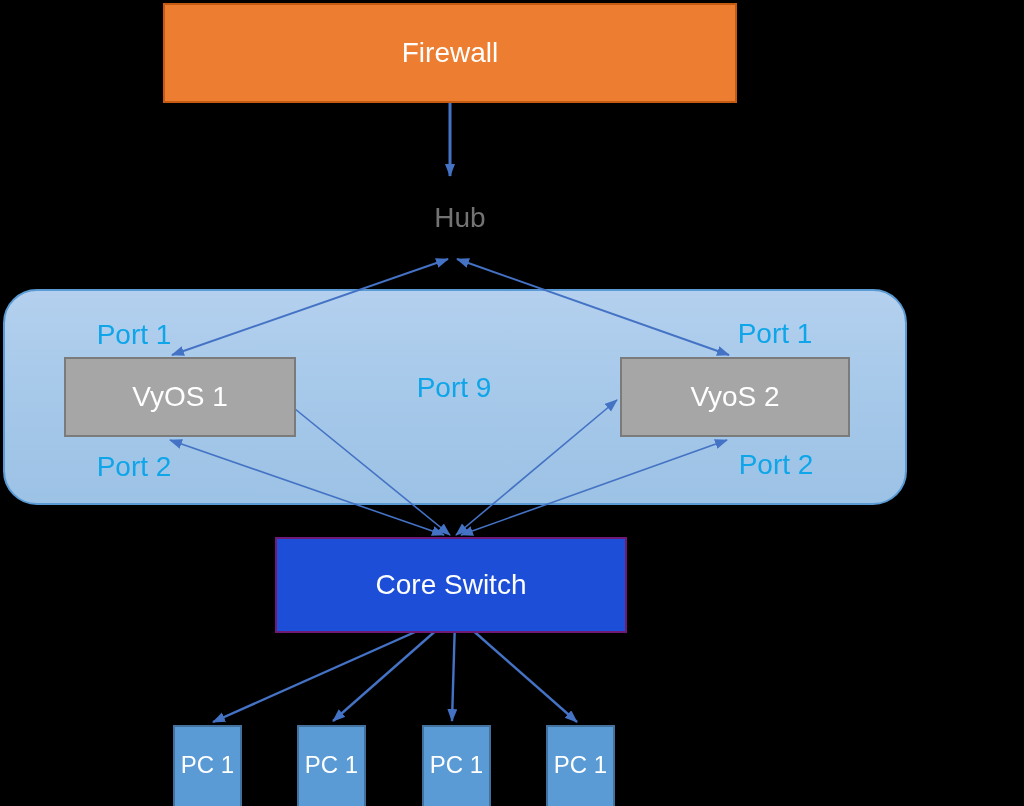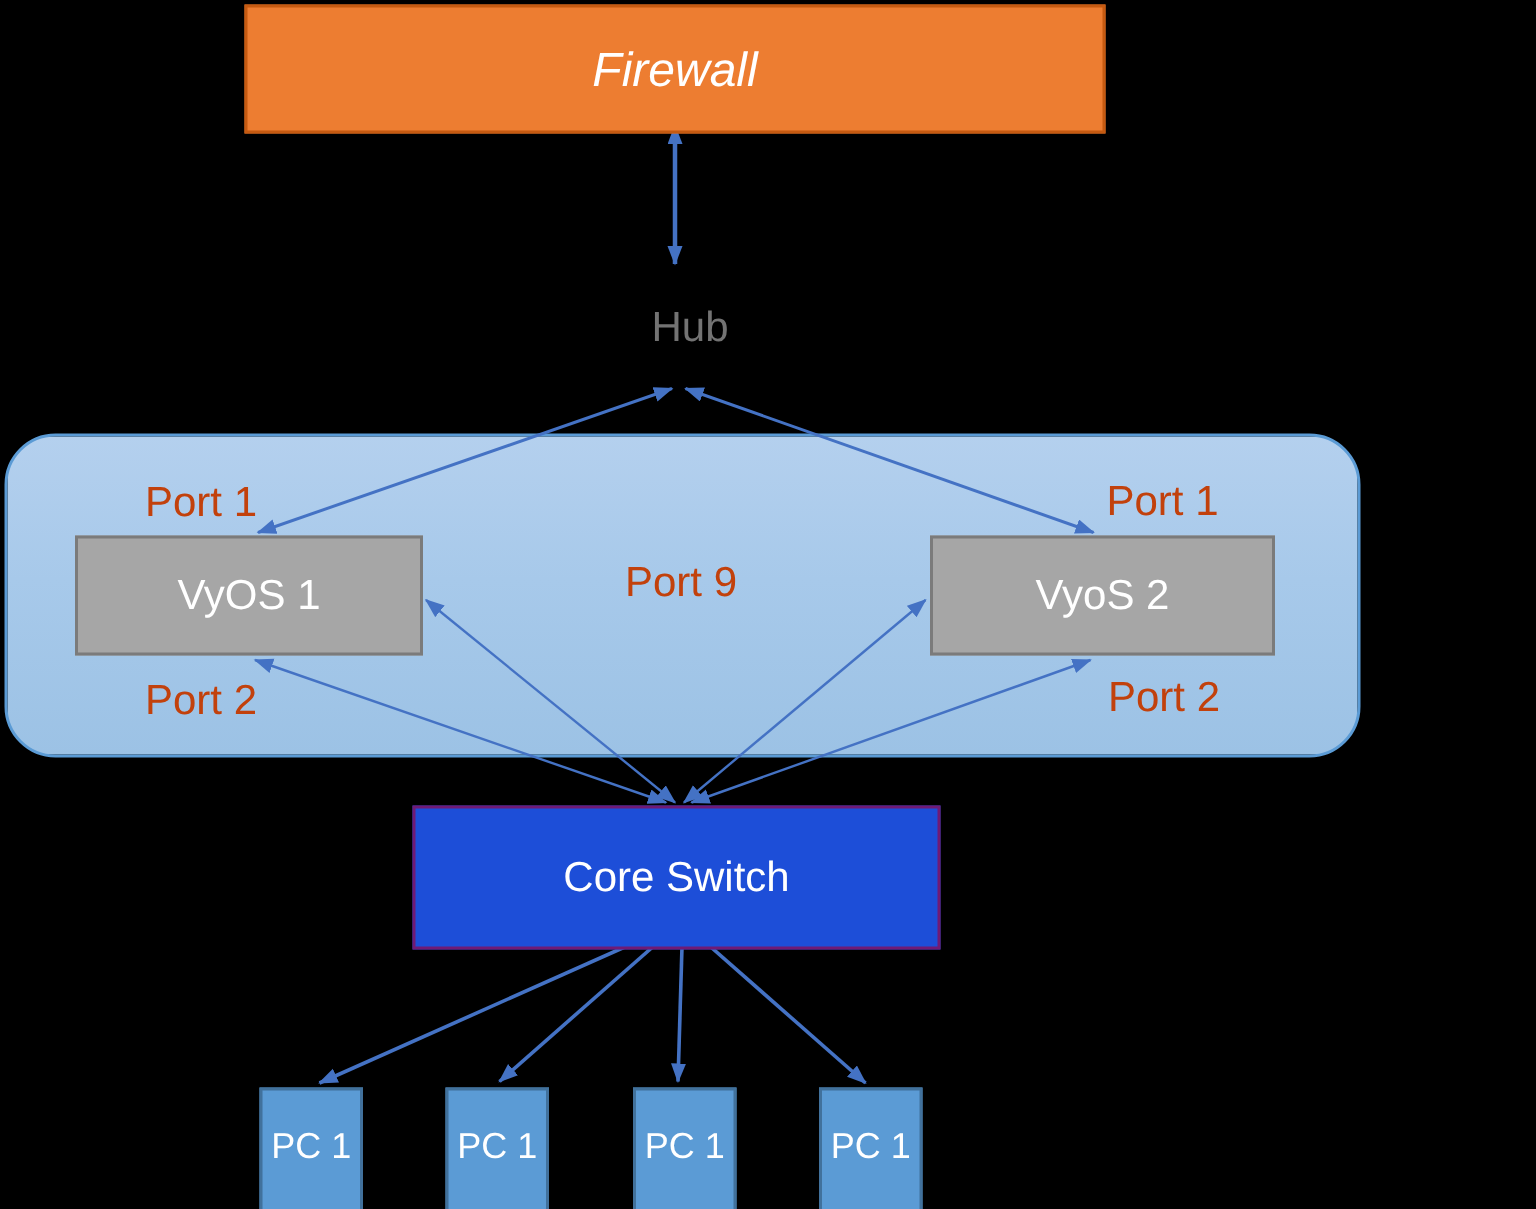--- a/index.html
+++ b/index.html
@@ -11,29 +11,29 @@
   .stage{position:absolute;inset:0;}
   
   #cluster{
     position:absolute;left:3px;top:289px;width:900px;height:212px;
     background:linear-gradient(180deg,#B4D0EE 0%,#A7C9EA 45%,#9CC2E5 100%);
     border:2px solid #5B9BD5;border-radius:34px;z-index:1;
   }
   #edges{position:absolute;left:0;top:0;width:1024px;height:806px;z-index:2;}
   .node{position:absolute;display:flex;align-items:center;justify-content:center;z-index:3;box-sizing:border-box;}
   .node span{color:#FFFFFF;}
-  #firewall{left:163px;top:3px;width:574px;height:86px;background:#ED7D31;border:2px solid #C55A11;font-size:32px;font-style:italic;}
+  #firewall{left:163px;top:3px;width:574px;height:100px;background:#ED7D31;border:2px solid #C55A11;font-size:28px;}
   .vyos{background:#A6A6A6;border:2px solid #7B7B7B;font-size:28px;}
-  #vyos1{left:50px;top:357px;width:232px;height:80px;}
+  #vyos1{left:64px;top:357px;width:232px;height:80px;}
   #vyos2{left:620px;top:357px;width:230px;height:80px;}
   #core{left:275px;top:537px;width:352px;height:96px;background:#1d4ed8;border:2px solid #701a75;font-size:28px;}
   .pc{background:#5B9BD5;border:2px solid #41719C;font-size:24px;width:69px;height:95px;top:725px;
       align-items:flex-start;padding-top:24px;}
   #pc1{left:173px;} #pc2{left:297px;} #pc3{left:422px;} #pc4{left:546px;}
-  .lbl{position:absolute;z-index:4;color:#c2410c;font-size:28px;white-space:nowrap;transform:translateX(-50%);}
+  .lbl{position:absolute;z-index:4;color:#0ea5e9;font-size:28px;white-space:nowrap;transform:translateX(-50%);}
   #hub-label{left:460px;top:202px;color:#737373;}
   #p1l{left:134px;top:319px;}
   #p2l{left:134px;top:451px;}
   #p1r{left:775px;top:318px;}
   #p2r{left:776px;top:449px;}
   #p3{left:454px;top:370px;text-align:center;line-height:35px;}
 </style>
 </head>
 <body>
 

